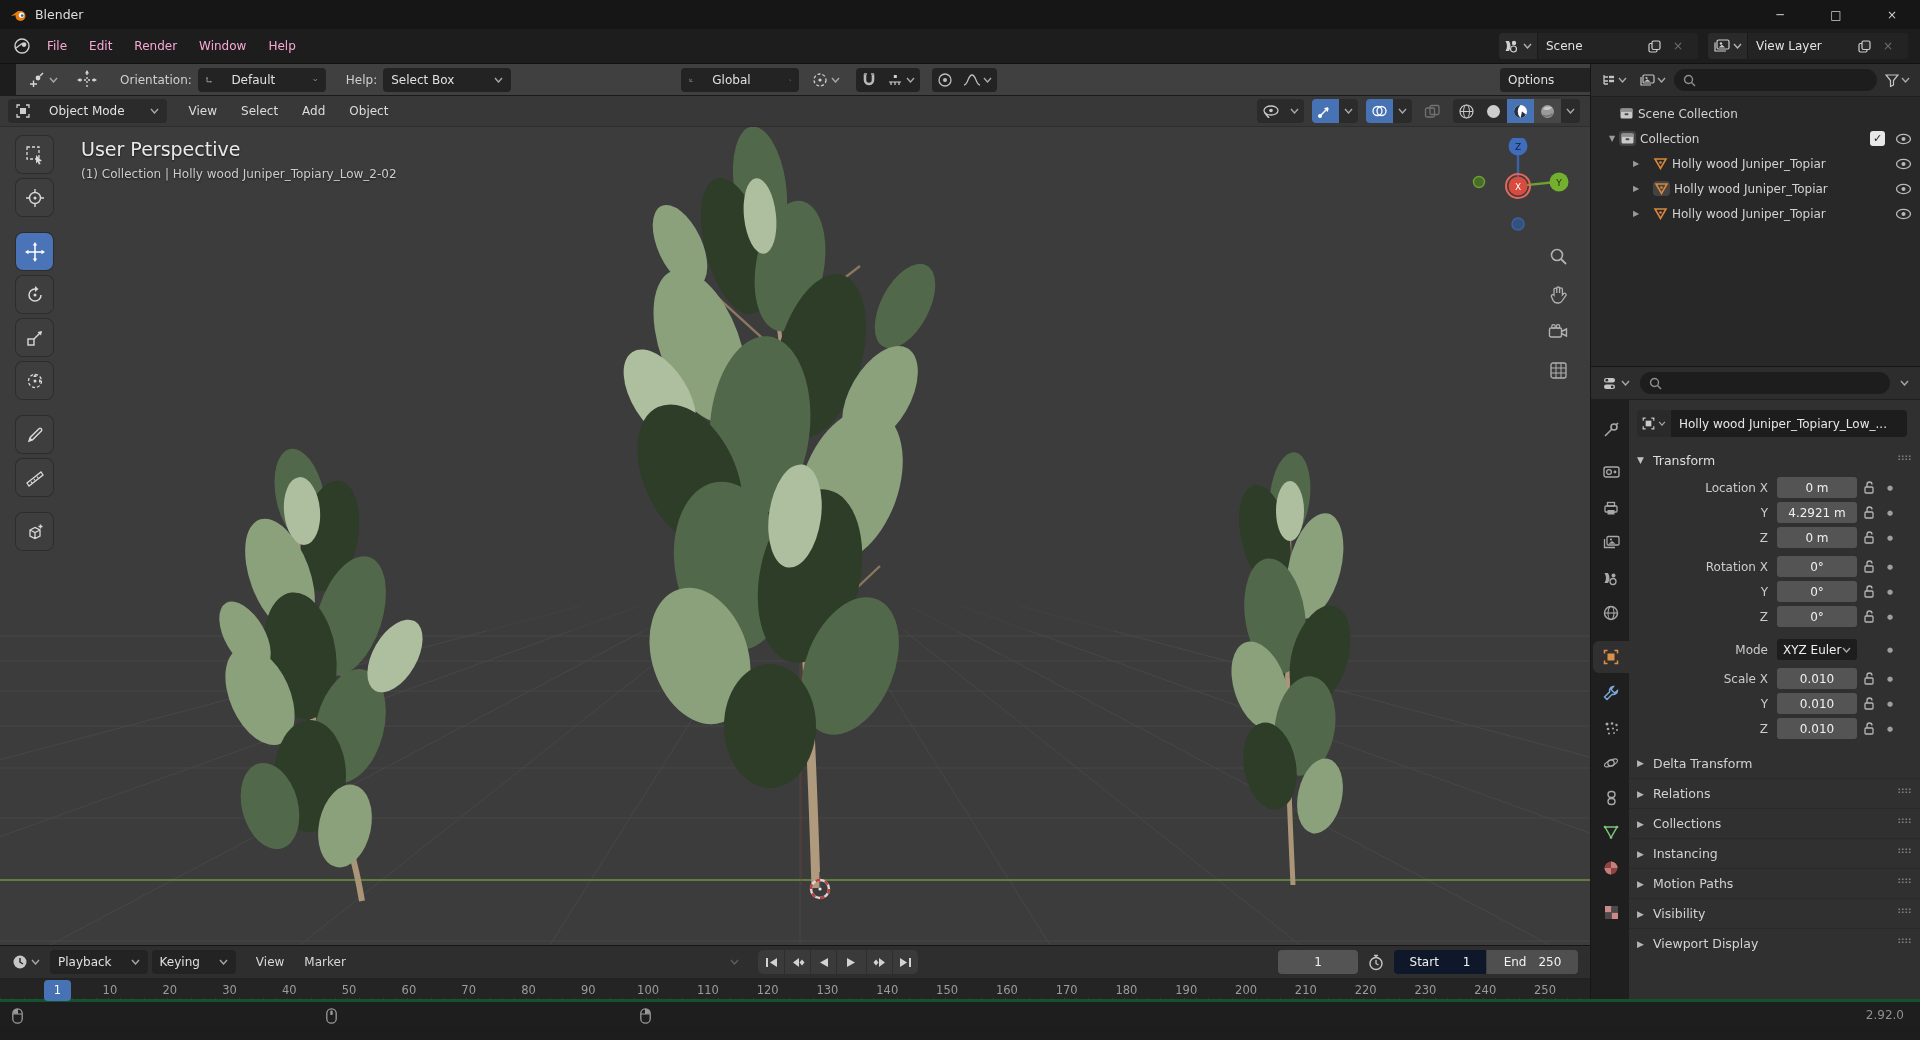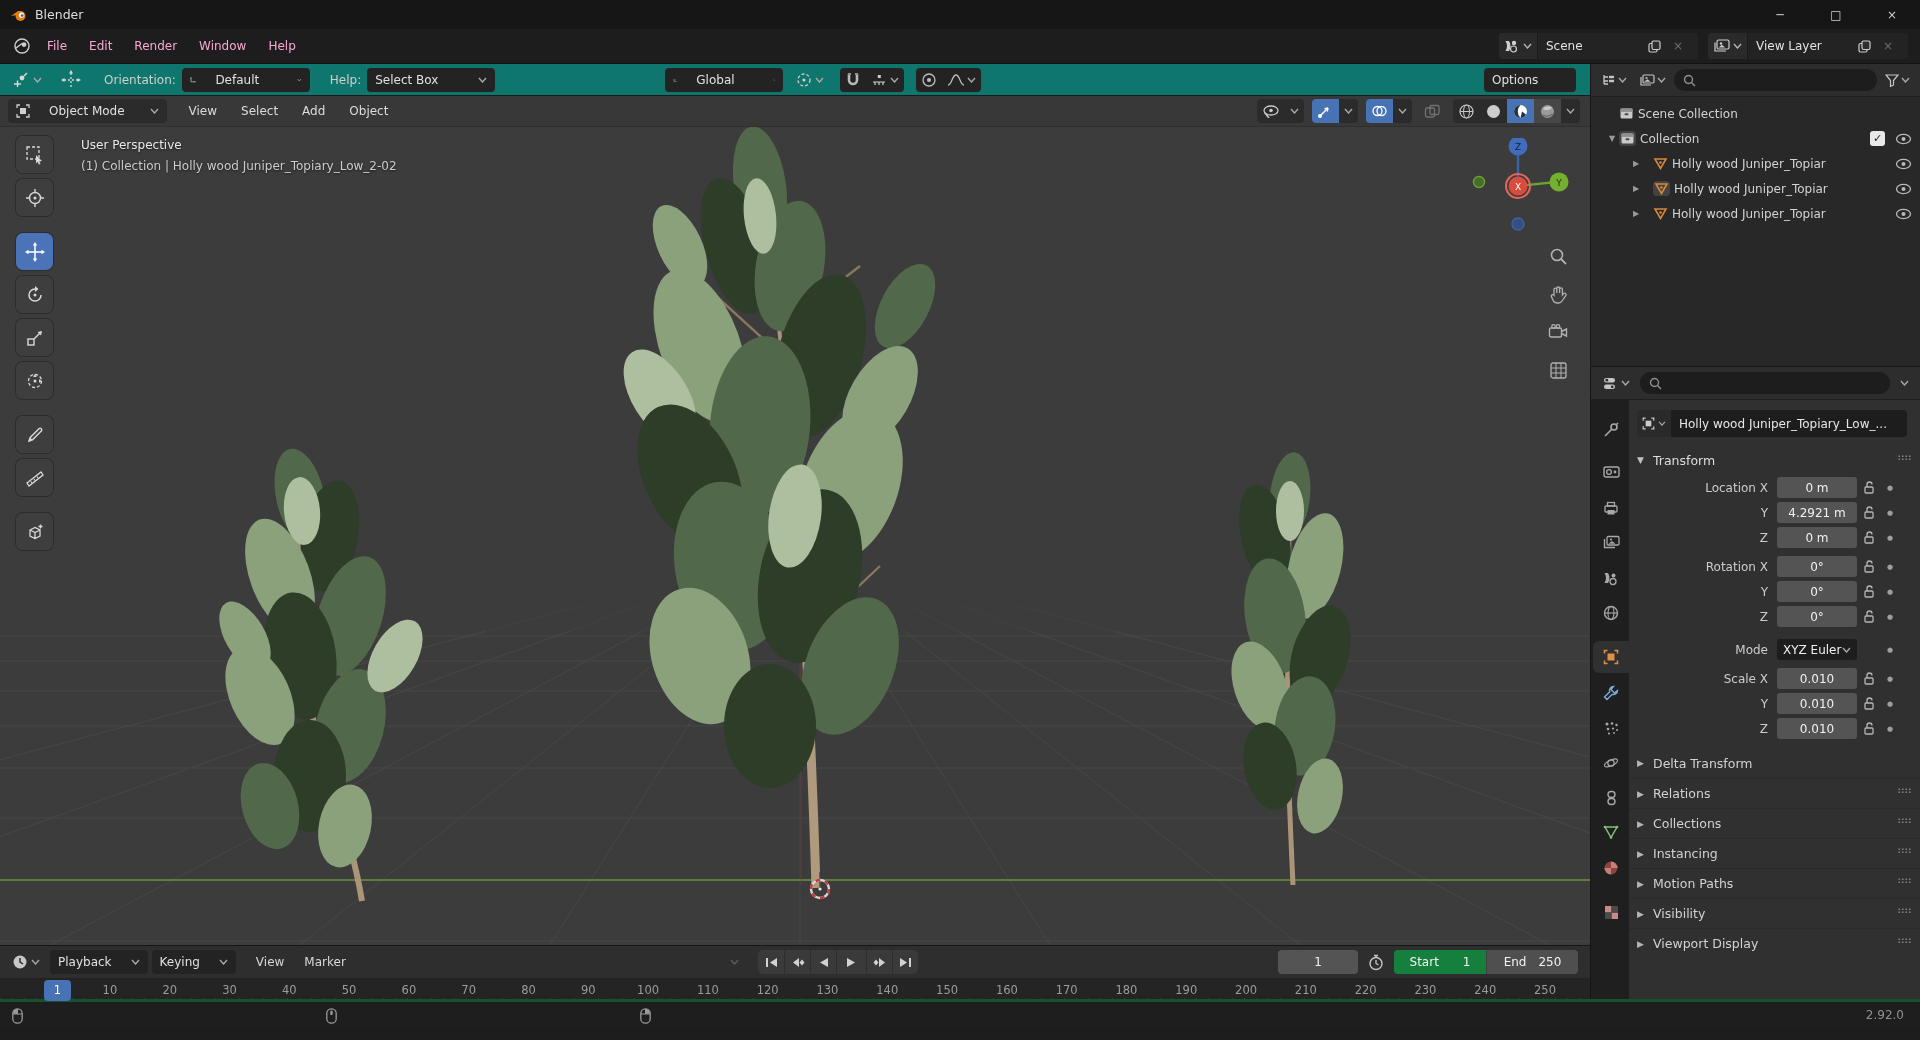--- a/index.html
+++ b/index.html
@@ -33,38 +33,38 @@
   .id-widget { display:flex; align-items:center; height:26px; background:#2a2a2a; border-radius:4px;
     overflow:hidden; }
   .id-widget .icon-part { display:flex; align-items:center; padding:0 5px; height:100%; background:#2a2a2a; }
   .id-widget .name-part { display:flex; align-items:center; height:100%; background:#232323;
     padding:0 8px; color:#e2e2e2; border-left:1px solid #1a1a1a; }
   .id-widget .name-text { min-width:96px; }
   .id-widget .mini-btn { display:flex; align-items:center; justify-content:center; width:24px; height:100%; }
   .dim { opacity:.38; }
 
   
-  .toolsettings { position:absolute; left:0; top:64px; width:1590px; height:32px;
-    background:#0f766e; display:flex; align-items:center; border-bottom:1px solid #1a1a1a; }
+  .toolsettings { position:absolute; left:16px; top:64px; width:1590px; height:32px;
+    background:#404040; display:flex; align-items:center; border-bottom:1px solid #1a1a1a; }
   .ts-label { color:#cfcfcf; margin:0 6px; }
   .dd { display:flex; align-items:center; gap:19px; background:#232323; border-radius:4px;
     height:24px; padding:0 8px; color:#e0e0e0; }
   .icon-btn { display:flex; align-items:center; justify-content:center; height:24px; padding:0 4px;
     border-radius:4px; }
   .seg { display:flex; align-items:center; background:#232323; border-radius:4px; height:24px; overflow:hidden; }
   .seg > * { display:flex; align-items:center; justify-content:center; height:100%; padding:0 5px; }
   .seg .on { background:#4772b3; }
 
   
   .viewport { position:absolute; left:0; top:96px; width:1590px; height:849px; background:#3c3c3c; overflow:hidden; }
   .vp-header { position:absolute; left:0; top:0; width:100%; height:31px; background:#383838;
     display:flex; align-items:center; z-index:5; border-bottom:1px solid #2e2e2e; }
   .vp-menu { padding:4px 12px; color:#dcdcdc; border-radius:4px; }
   .vp-overlay-text { position:absolute; left:81px; top:42px; z-index:4; text-shadow:0 1px 2px rgba(0,0,0,.55); }
-  .vp-overlay-text .l1 { color:#eaeaea; font-size:12px; }
+  .vp-overlay-text .l1 { color:#eaeaea; font-size:19px; }
   .vp-overlay-text .l2 { color:#cccccc; font-size:12px; margin-top:7px; }
   .vp-toolbar { position:absolute; left:16px; top:40px; z-index:6; display:flex; flex-direction:column; }
   .tool-btn { width:37px; height:37px; margin-bottom:6px; border-radius:7px; background:rgba(63,63,63,.92);
     display:flex; align-items:center; justify-content:center; box-shadow:0 0 0 1px rgba(20,20,20,.4); }
   .tool-btn.active { background:#4b74b8; }
   .tool-gap { height:11px; }
   .nav-btn { position:absolute; width:30px; height:30px; display:flex; align-items:center; justify-content:center;
     z-index:6; opacity:.85; }
 
   
@@ -1142,21 +1142,21 @@
       <div class="spacer"></div>
       <div class="tl-field" style="width:80px">1</div>
       <div class="icon-btn" style="margin-left:6px">
         <svg width="16" height="17" viewBox="0 0 16 17">
             <circle cx="8" cy="9.5" r="6" fill="none" stroke="#c6c6c6" stroke-width="1.4"></circle>
             <path d="M8 6 L8 9.5 L10.5 11" stroke="#c6c6c6" stroke-width="1.3" fill="none"></path>
             <path d="M6 1.5 L10 1.5 M8 1.5 L8 3.5" stroke="#c6c6c6" stroke-width="1.4"></path>
           </svg>
       </div>
       <div style="display:flex; margin:0 4px 0 6px">
-        <div class="tl-field" style="width:92px; border-radius:4px 0 0 4px; background:#15803d; gap:24px">
+        <div class="tl-field" style="width:92px; border-radius:4px 0 0 4px; background:#0f172a; gap:24px">
           <span>Start</span>
           <span>1</span>
         </div>
         <div class="tl-field" style="width:92px; border-radius:0 4px 4px 0; background:#4f4f4f; gap:12px; border-left:1px solid #3e3e3e">
           <span>End</span>
           <span>250</span>
         </div>
       </div>
     </div>
     <div class="ruler">

